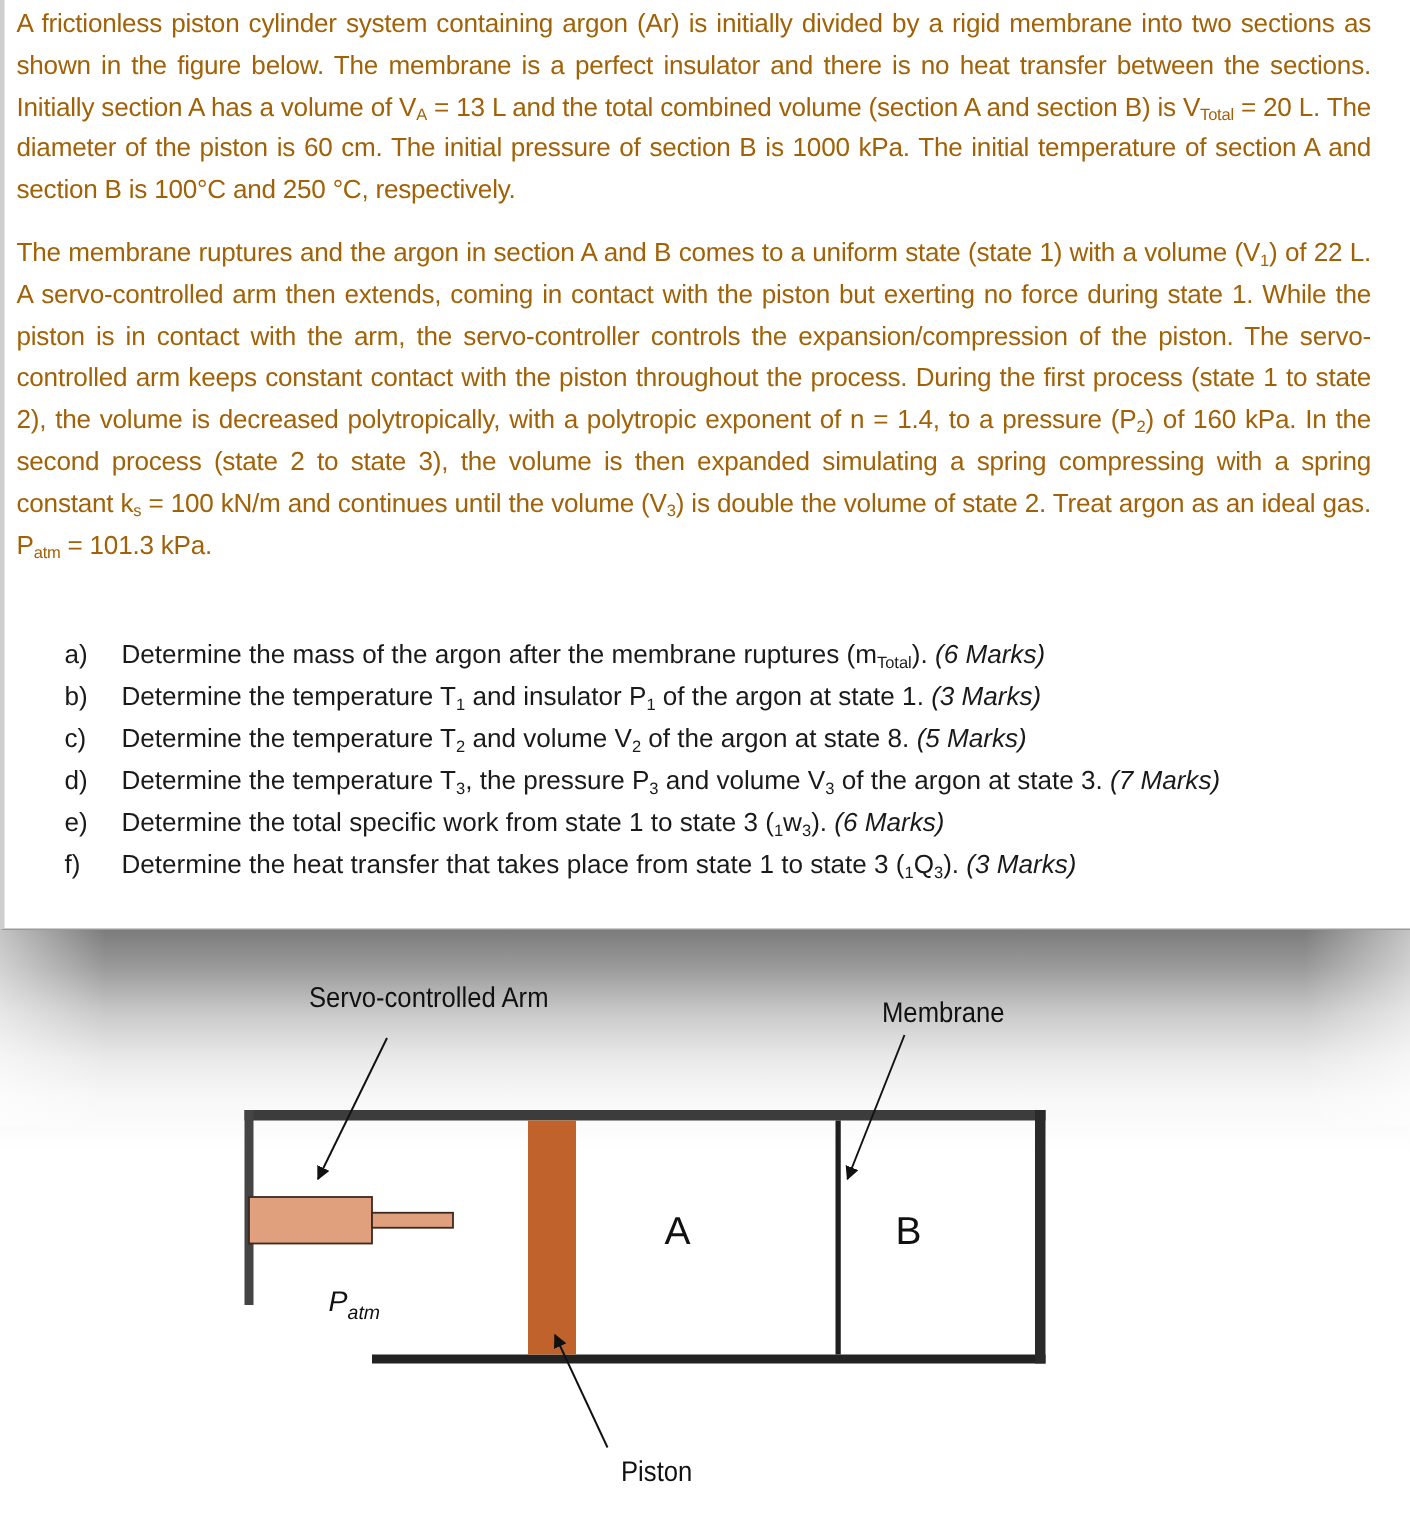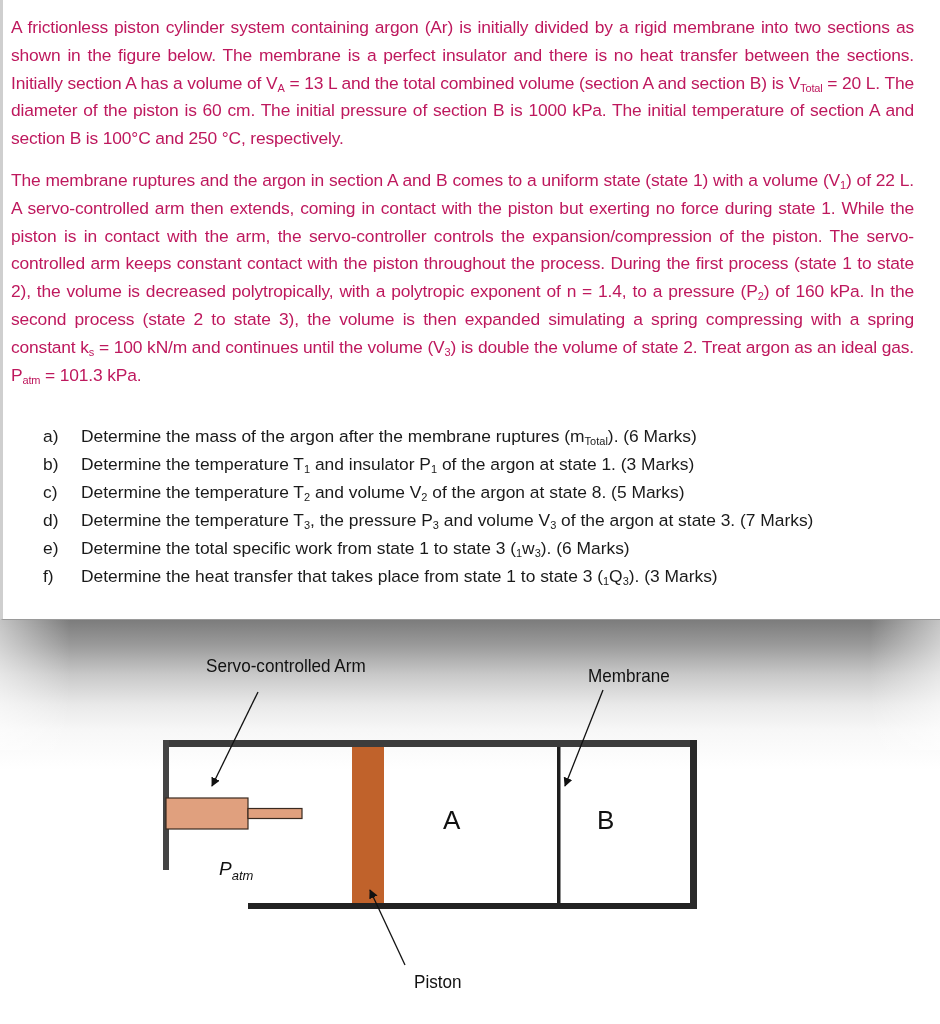--- a/index.html
+++ b/index.html
@@ -1,25 +1,25 @@
 <!DOCTYPE html>
 <html><head>
 <meta charset="utf-8">
 <style>
   html, body { margin:0; padding:0; }
   body { width:940px; height:1024px; position:relative; overflow:hidden; background:#fff; font-family:"Liberation Sans", "DejaVu Sans", sans-serif; }
   .text-panel { position:absolute; left:0; top:0; width:940px; height:620px; background:#fff; border-left:3px solid #cfcfcf; box-sizing:border-box; border-bottom:1px solid #9a9a9a; }
-  .para { position:absolute; left:8px; width:903px; font-size:17.4px; line-height:27.8px; color:#be185d; text-align:justify; letter-spacing:-0.15px;margin-top:12px; }
+  .para { position:absolute; left:8px; width:903px; font-size:17.4px; line-height:27.8px; color:#a16207; text-align:justify; letter-spacing:-0.15px; }
   .para p { margin:0; }
   .p1 { top:2px; }
   .p2 { top:155px; }
   .qlist { position:absolute; left:40px; top:422px; font-size:17.4px; line-height:28px; color:#1a1a1a; }
   .q { display:flex; white-space:nowrap; }
   .q .lbl { width:38px; }
-  .marks { }
+  .marks { font-style:italic; }
   sub { font-size:11px; vertical-align:-3px; line-height:0; }
   .shadow { position:absolute; left:0; top:620px; width:940px; height:404px;
     background:linear-gradient(to bottom, #7c7c7c 0px, #9a9a9a 25px, #c9c9c9 55px, #e9e9e9 85px, #f7f7f7 110px, #ffffff 150px); }
   .shadow-side { position:absolute; left:0; top:620px; width:940px; height:130px;
     background:linear-gradient(to right, rgba(255,255,255,0.55) 0, rgba(255,255,255,0) 70px, rgba(255,255,255,0) 870px, rgba(255,255,255,0.55) 940px); }
   .diagram { position:absolute; left:0; top:620px; width:840px; height:404px; }
   .lab { position:absolute; font-family:"Liberation Sans", "DejaVu Sans", sans-serif; color:#111; font-size:19px; white-space:nowrap; transform:scaleX(0.9); transform-origin:left top; }
 </style>
 </head>
 <body>

